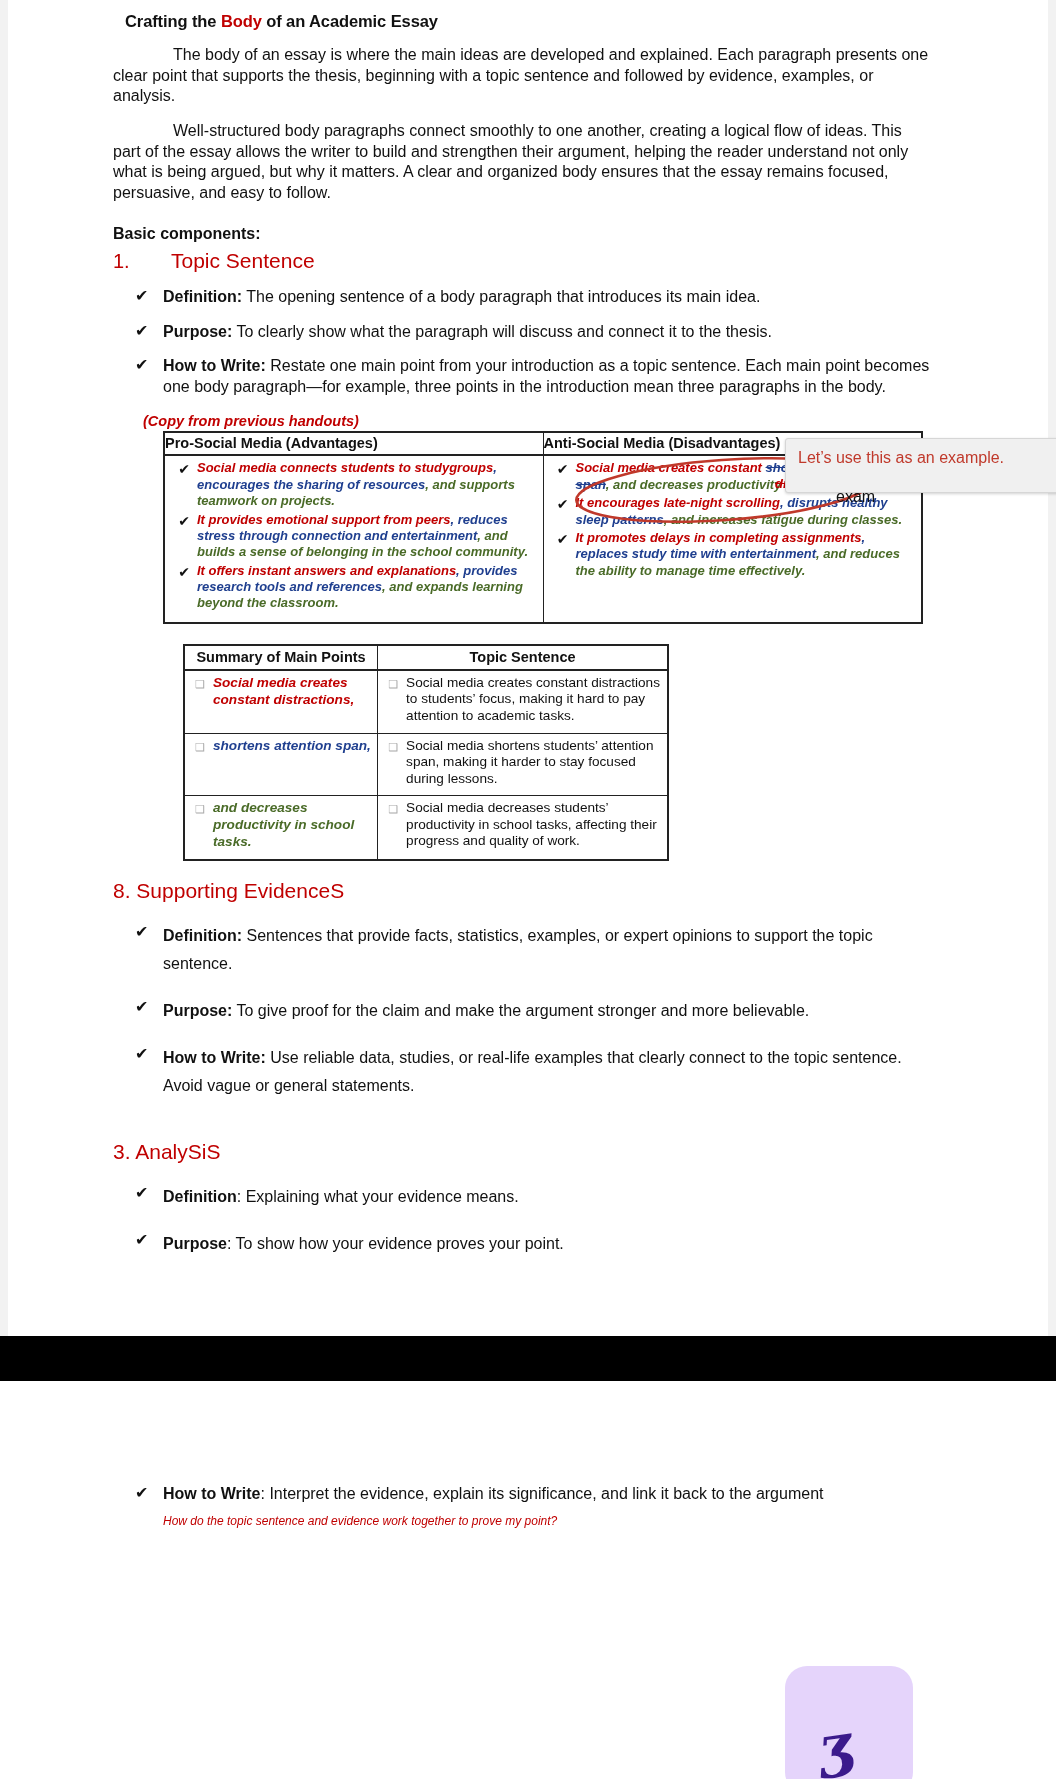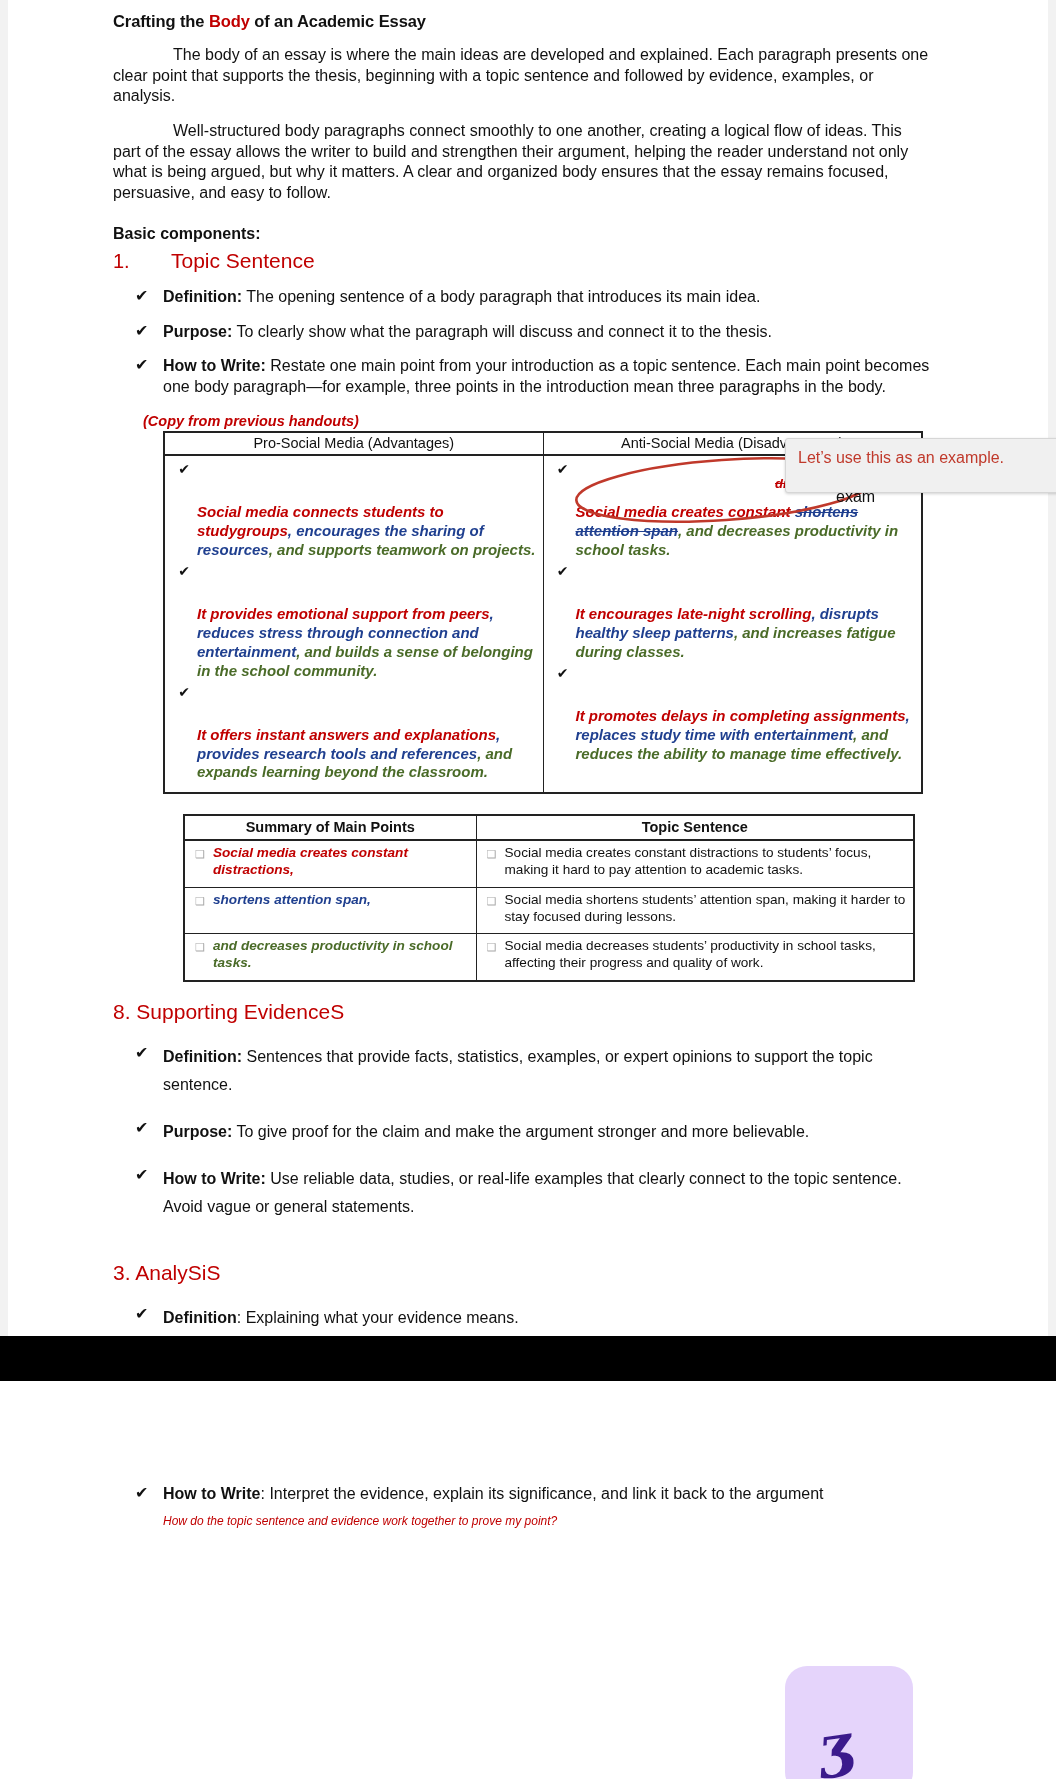--- a/index.html
+++ b/index.html
@@ -35,21 +35,21 @@
     position: absolute;
     left: 113px;
     top: 0px;
     width: 820px;
   }
 
   .h-title {
     font-size: 16.5px;
     font-weight: bold;
     color: #111111;
-    margin: 12px 0 0 0;
+    margin: 12px 0 0 12px;
     letter-spacing: -0.1px;
   }
   .h-title .accent { color: #c00000; }
 
   .para {
     font-size: 16px;
     line-height: 1.29;
     color: #111111;
     margin: 14px 0 0 0;
     text-indent: 60px;
@@ -122,23 +122,23 @@
     margin-left: 50px;
     border: 2px solid #222;
     table-layout: fixed;
   }
   .tbl1 td, .tbl1 th {
     border: 1px solid #222;
     vertical-align: top;
     padding: 0;
   }
   .tbl1 .hd {
-    text-align: center;
+    text-align: left;
     font-size: 14.5px;
-    font-weight: normal;
+    font-weight: bold;
     color: #111;
     padding: 2px 0 3px 0;
     border-bottom: 2px solid #222;
   }
   .tbl1 col.c1 { width: 50%; }
   .tbl1 col.c2 { width: 50%; }
 
   .cellpad { padding: 4px 6px 8px 6px; }
 
   .li {
@@ -148,35 +148,34 @@
   }
   .li .mk {
     flex: none;
     width: 26px;
     font-size: 14px;
     color: #111;
     padding-top: 1px;
     text-align: center;
   }
   .li .body {
-    font-size: 15px;
+    font-size: 13px;
     font-style: italic;
     font-weight: bold;
     line-height: 1.26;
-    margin-top: 43px;
   }
   .c-red { color: #c00000; }
   .c-blue { color: #1f3f8f; }
   .c-green { color: #4a6b28; }
   .strike { text-decoration: line-through; }
 
   
   .tbl2 {
     border-collapse: collapse;
-    width: 732px;
+    width: 486px;
     margin-left: 70px;
     margin-top: 20px;
     border: 2px solid #222;
     table-layout: fixed;
   }
   .tbl2 col.s1 { width: 40%; }
   .tbl2 col.s2 { width: 60%; }
   .tbl2 td, .tbl2 th {
     border: 1px solid #222;
     vertical-align: top;

